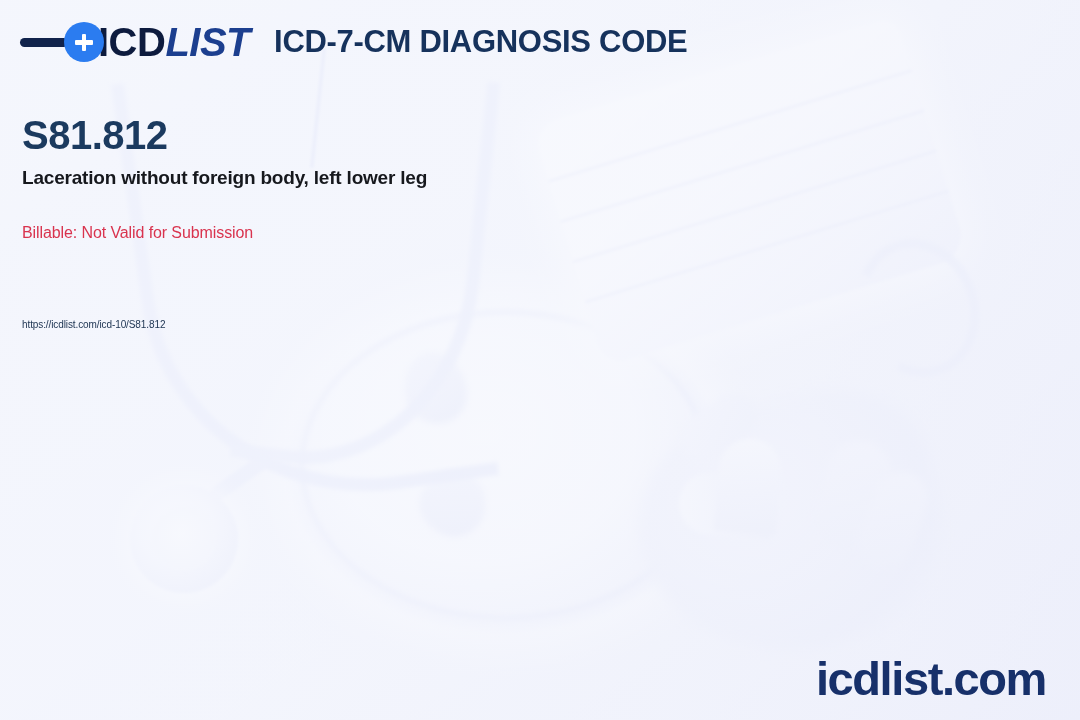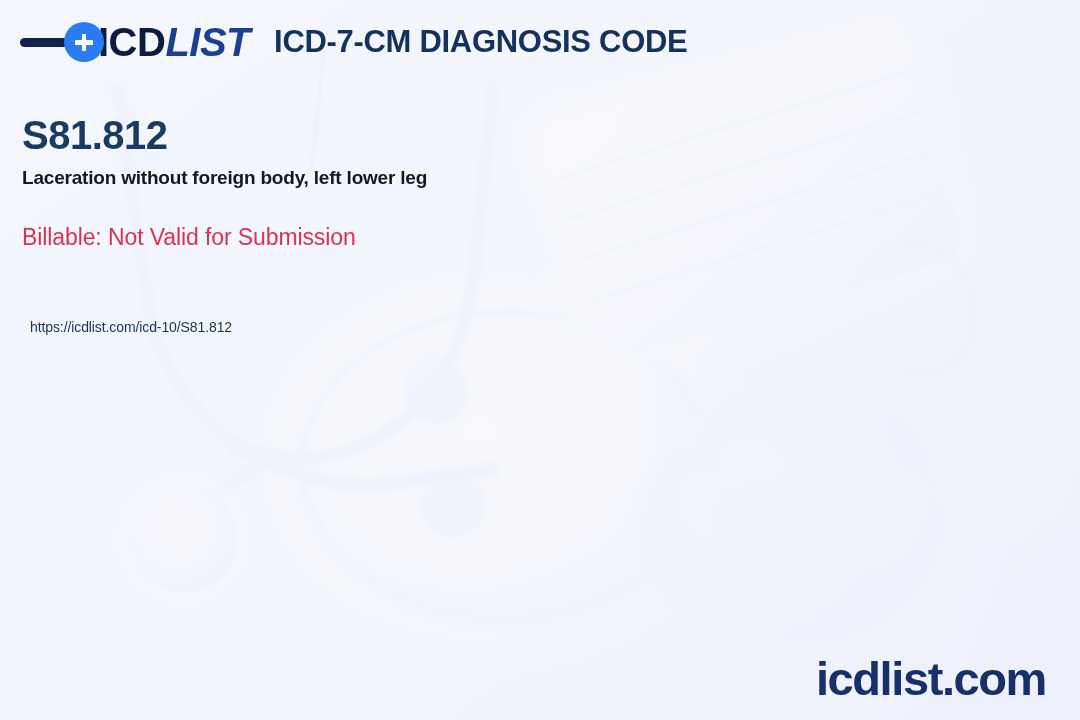--- a/index.html
+++ b/index.html
@@ -292,35 +292,34 @@
     font-size: 19px;
     font-weight: bold;
     color: #16181d;
     letter-spacing: -0.2px;
     line-height: 1.25;
   }
 
   .billable {
     position: absolute;
     left: 22px; top: 223px;
-    font-size: 23px;
+    font-size: 16px;
     font-weight: normal;
     color: #d9334e;
     letter-spacing: -0.1px;
     line-height: 1.25;
   }
 
   .url {
     position: absolute;
     left: 22px; top: 319px;
-    font-size: 14px;
+    font-size: 10px;
     font-weight: normal;
     color: #1b3250;
     letter-spacing: -0.1px;
-    margin-left: 8px;
   }
 
   .watermark {
     position: absolute;
     right: 34px; bottom: 18px;
     font-size: 47px;
     font-weight: bold;
     color: #17306a;
     letter-spacing: -1.4px;
     line-height: 1;

